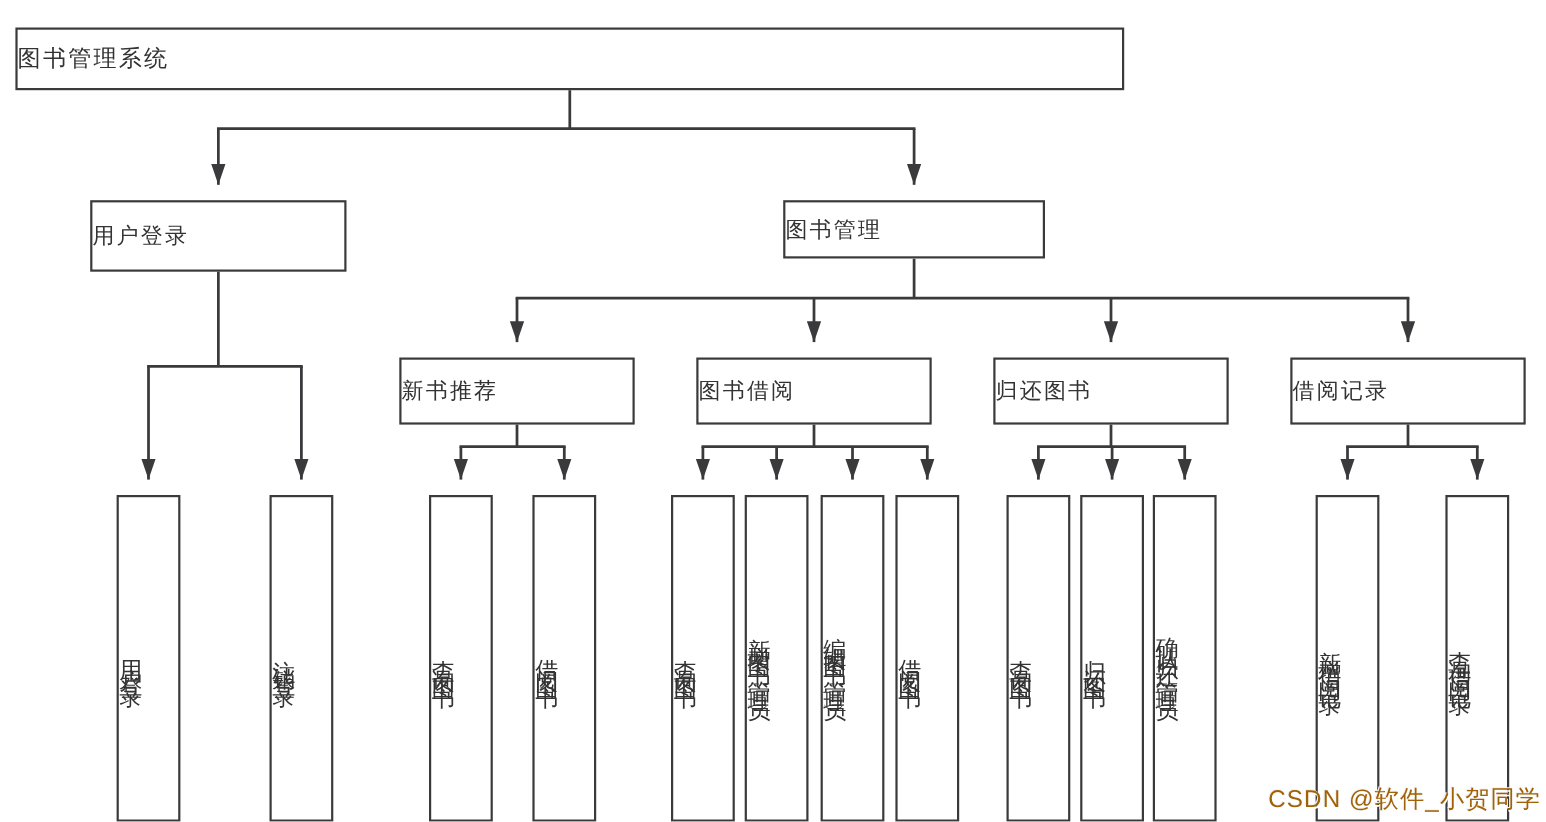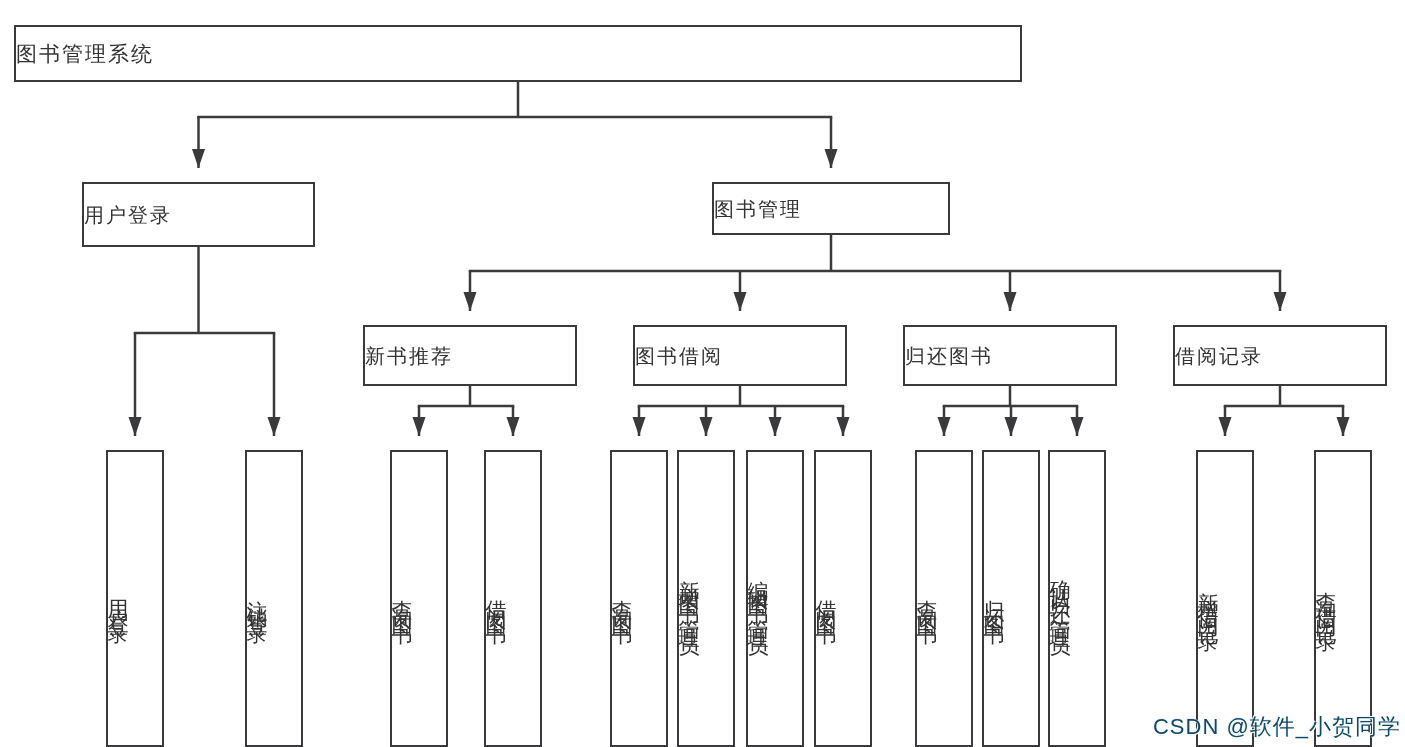--- a/index.html
+++ b/index.html
@@ -30,21 +30,21 @@
   .node.v .lbl{
     writing-mode:vertical-rl;
     text-orientation:mixed;
     font-size:21px;
     letter-spacing:8px;
   }
   #watermark{
     position:absolute;
     right:4px;top:712px;
     font-size:22px;
-    color:#0c4a6e;
+    color:#a16207;
     letter-spacing:1px;
     text-shadow:1px 1px 0 #ffffff,-1px -1px 0 #f2f2f2;
     z-index:5;
     white-space:nowrap;
   }
 </style>
 </head>
 <body>
 
 <div id="canvas">

